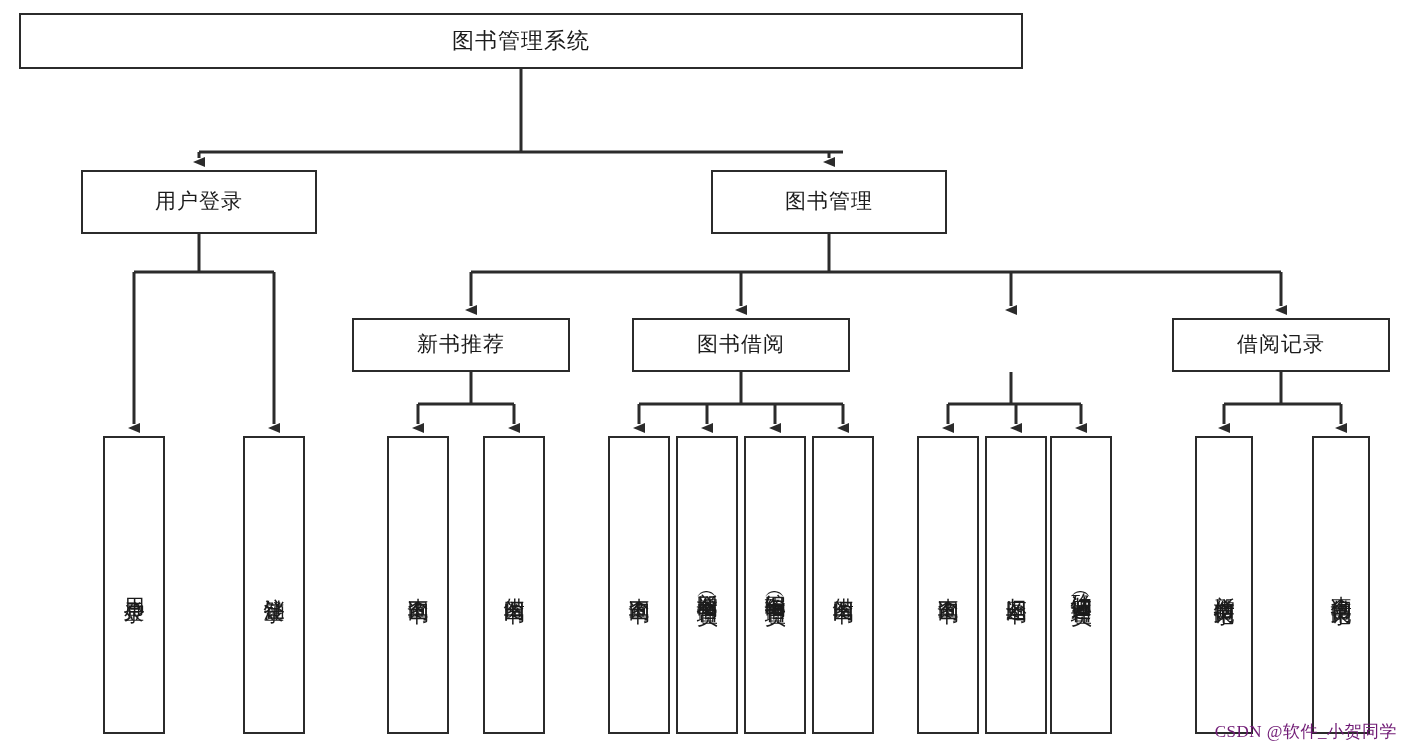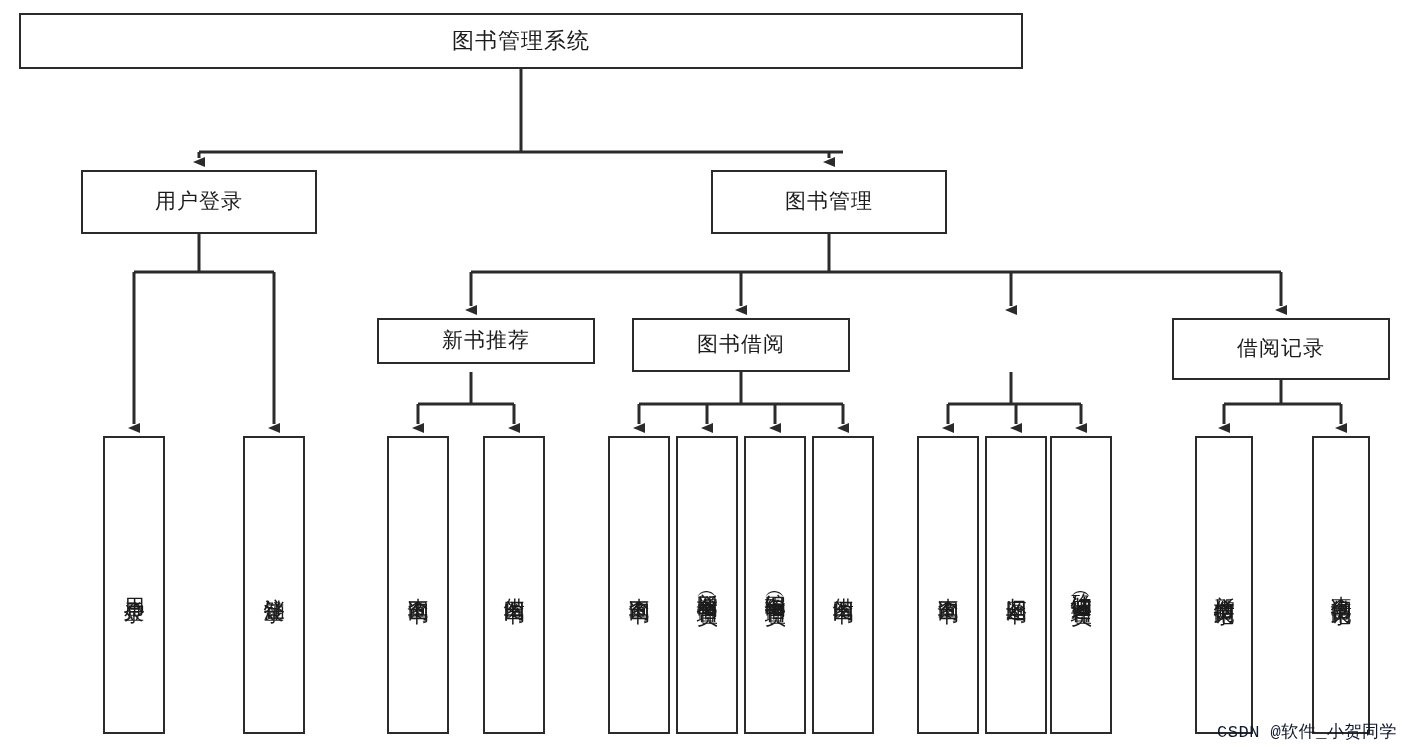--- a/index.html
+++ b/index.html
@@ -59,24 +59,24 @@
     display: block;
   }
   #root-node {
     font-size: 22px;
   }
   #watermark {
     position: absolute;
     right: 8px;
     bottom: 4px;
     font-size: 17px;
-    color: #0f172a;
+    color: #701a75;
     letter-spacing: 0.5px;
     white-space: nowrap;
-    font-family: Liberation Mono, monospace;
+    font-family: Liberation Serif, serif;
   }
 </style>
 </head>
 <body>
 
 <div id="diagram-root">
 
   <svg class="connectors" viewBox="0 0 1405 747" xmlns="http://www.w3.org/2000/svg">
     <defs>
       <marker id="arrow" markerWidth="10" markerHeight="12" refX="1" refY="6" orient="auto" markerUnits="userSpaceOnUse">
@@ -132,30 +132,30 @@
   </div>
 
   <div class="node horizontal" style="left:81px; top:170px; width:236px; height:64px;">
     <span>用户登录</span>
   </div>
 
   <div class="node horizontal" style="left:711px; top:170px; width:236px; height:64px;align-items:center;">
     <span>图书管理</span>
   </div>
 
-  <div class="node horizontal" style="left:377px; top:318px; width:218px; height:46px;align-items:center;">
+  <div class="node horizontal" style="left:352px; top:318px; width:218px; height:54px;align-items:center;">
     <span>新书推荐</span>
   </div>
 
   <div class="node horizontal" style="left:632px; top:318px; width:218px; height:54px;justify-content:center;">
     <span>图书借阅</span>
   </div>
 
 
-  <div class="node horizontal" style="left:1172px; top:318px; width:218px; height:62px;">
+  <div class="node horizontal" style="left:1172px; top:318px; width:218px; height:54px;">
     <span>借阅记录</span>
   </div>
 
   <div class="node vertical" style="left:103px; top:436px; width:62px; height:298px;">
     <span class="vlabel">用户登录</span>
   </div>
 
   <div class="node vertical" style="left:243px; top:436px; width:62px; height:298px;">
     <span class="vlabel">注销登录</span>
   </div>

